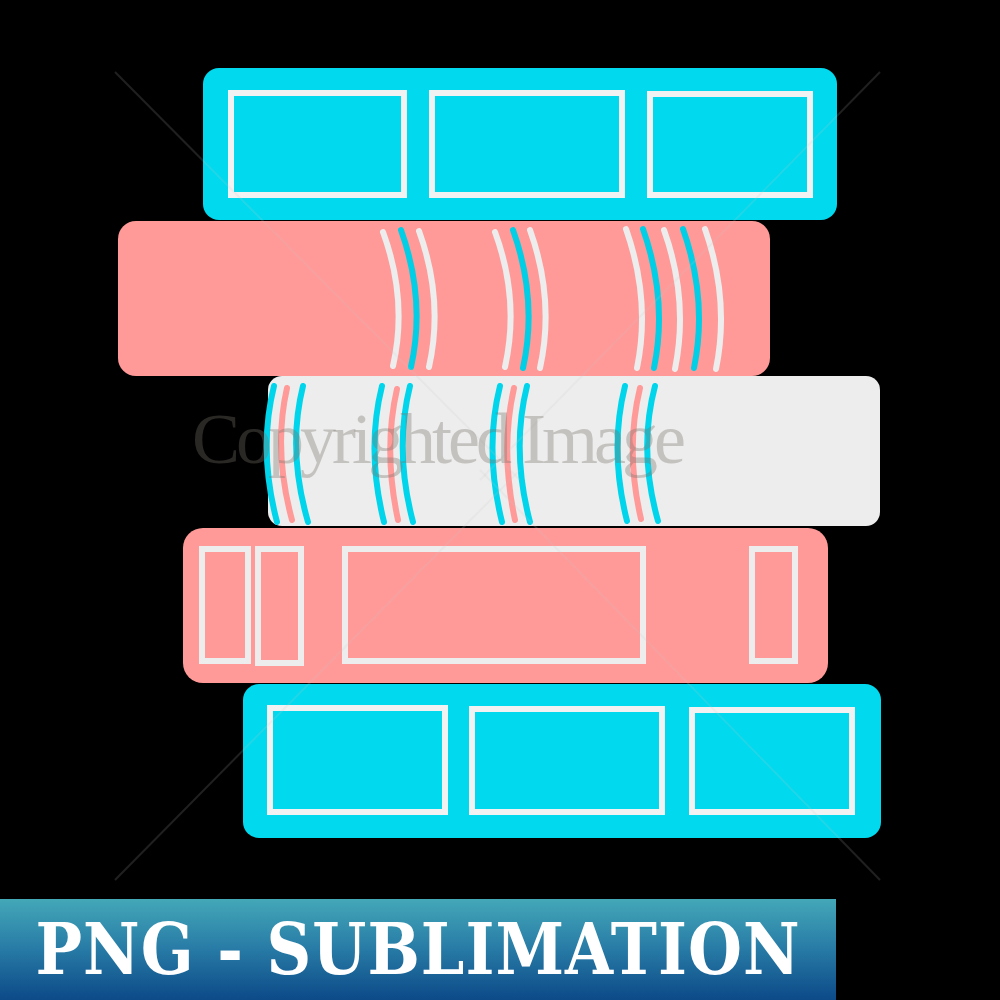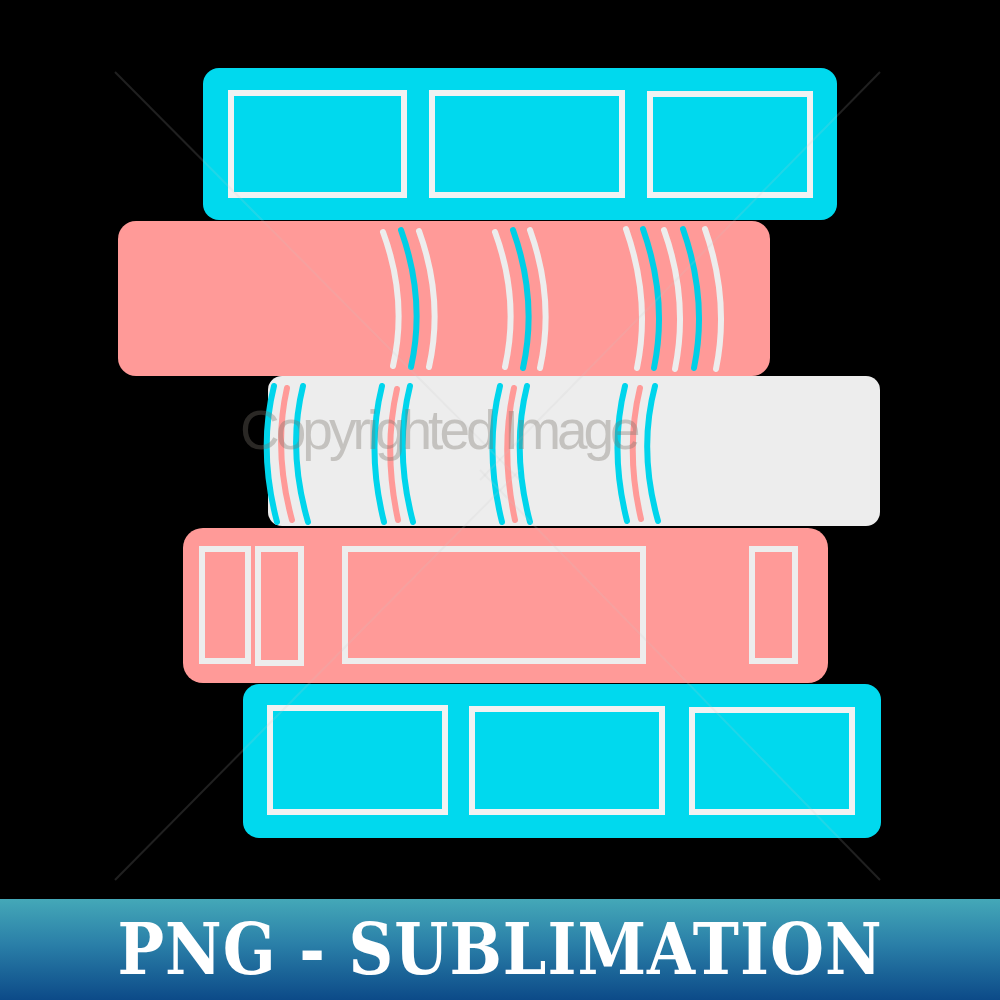--- a/index.html
+++ b/index.html
@@ -4,26 +4,26 @@
   <style>
     html, body { margin: 0; padding: 0; }
     body {
       width: 1000px; height: 1000px; background: #000000;
       position: relative; overflow: hidden;
       font-family: "DejaVu Serif", serif;
     }
     .stage { position: absolute; left: 0; top: 0; width: 1000px; height: 900px; }
     .watermark-text {
       position: absolute; left: 192px; top: 398px;
-      font-family: Liberation Sans, sans-serif; font-size: 55px;
+      font-family: Liberation Serif, serif; font-size: 72px;
       letter-spacing: -4px; color: rgba(120,115,105,0.35);
-      white-space: nowrap; pointer-events: none; margin-left: 48px;
+      white-space: nowrap; pointer-events: none;
     }
     .banner {
-      position: absolute; left: 0; top: 899px; width: 1000px; height: 101px;
+      position: absolute; left: 0; top: 899px; width: 836px; height: 101px;
       background: linear-gradient(to bottom, #44a8b8 0%, #2a7fa8 45%, #0c4a88 100%);
       display: flex; align-items: center; justify-content: center;
     }
     .banner-text {
       color: #ffffff; font-family: "DejaVu Serif", serif; font-weight: bold;
       font-size: 62px; letter-spacing: 1px; transform: scaleY(1.15);
     }
     svg { position: absolute; left: 0; top: 0; }
   </style>
 </head>

